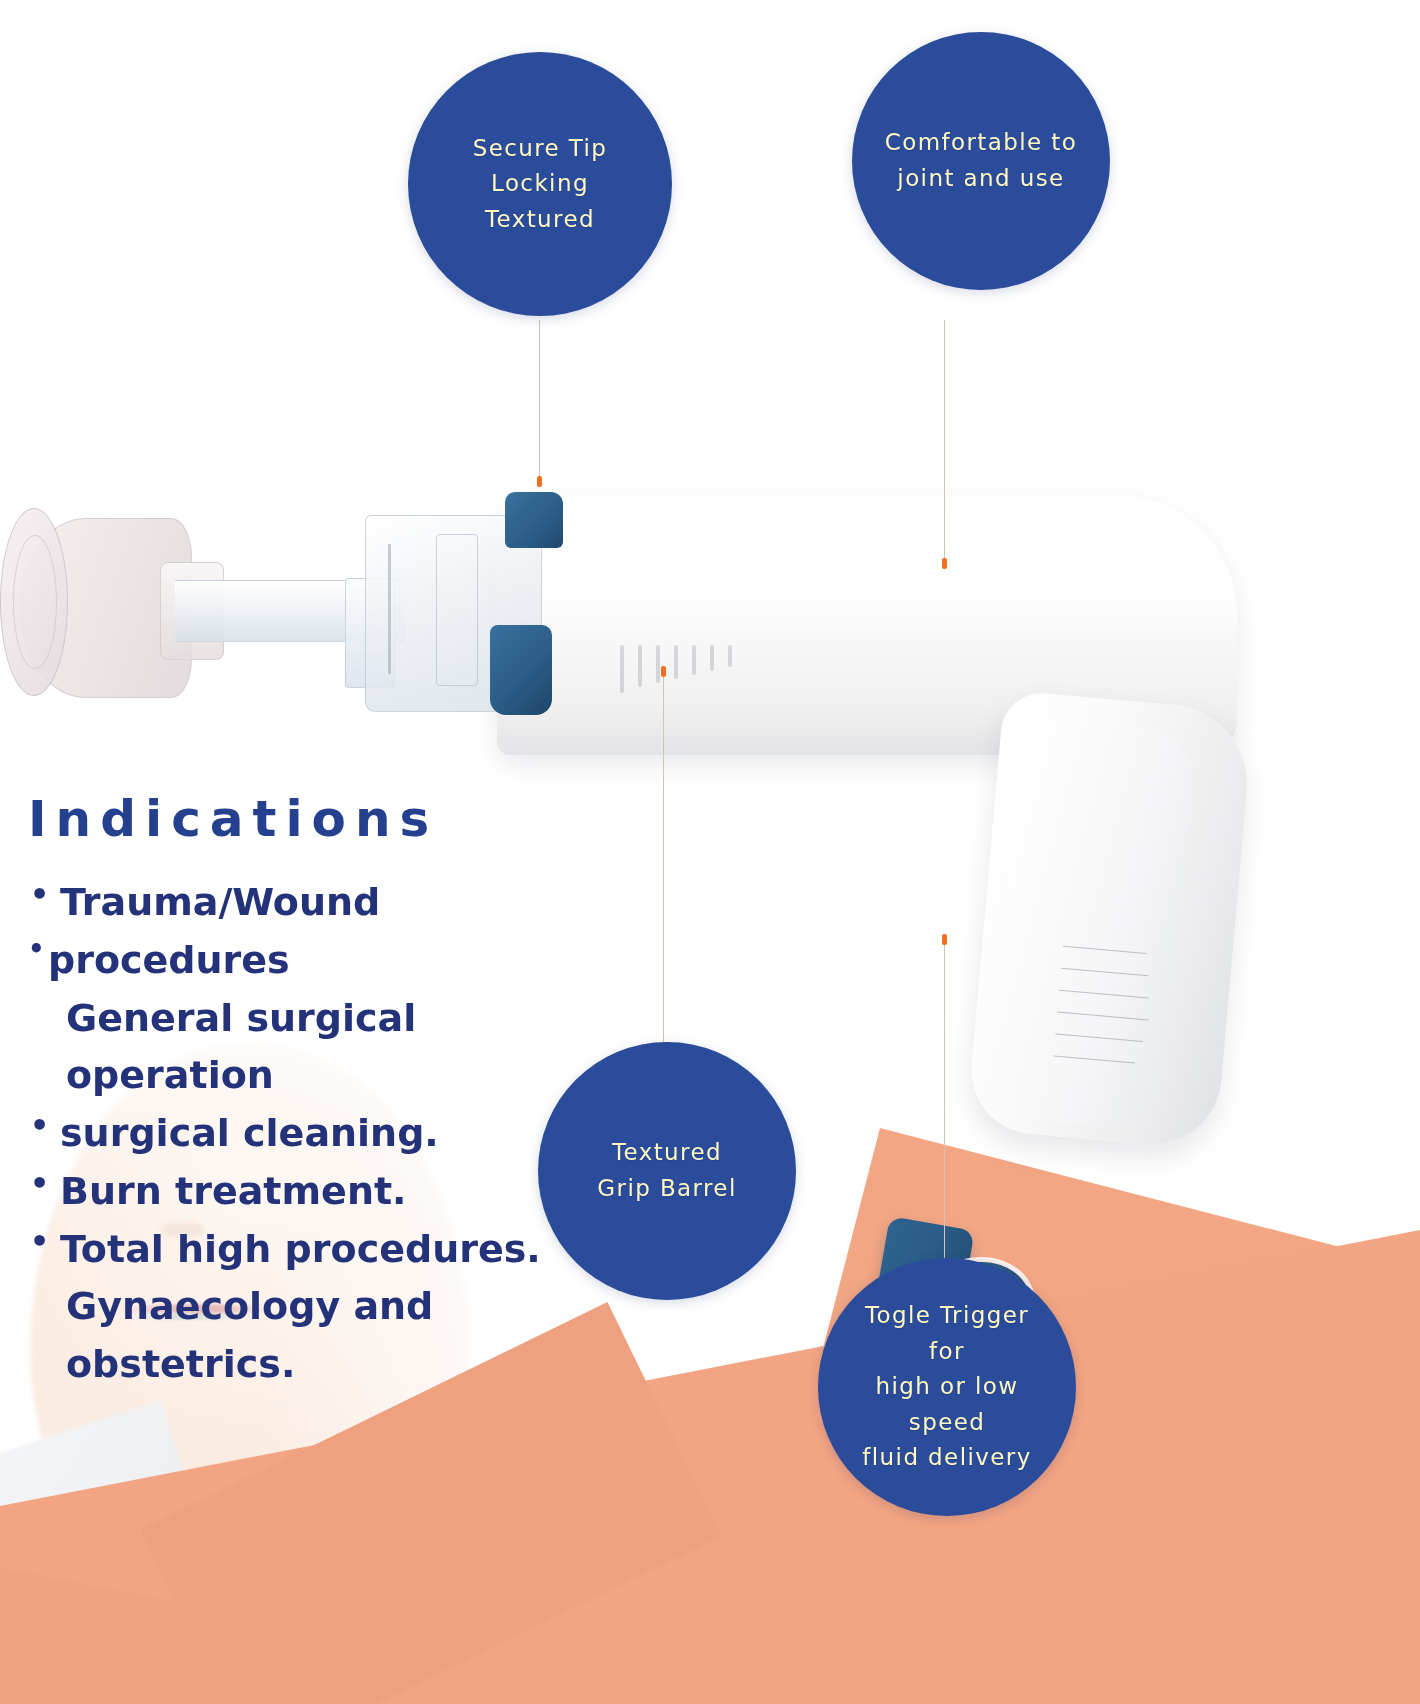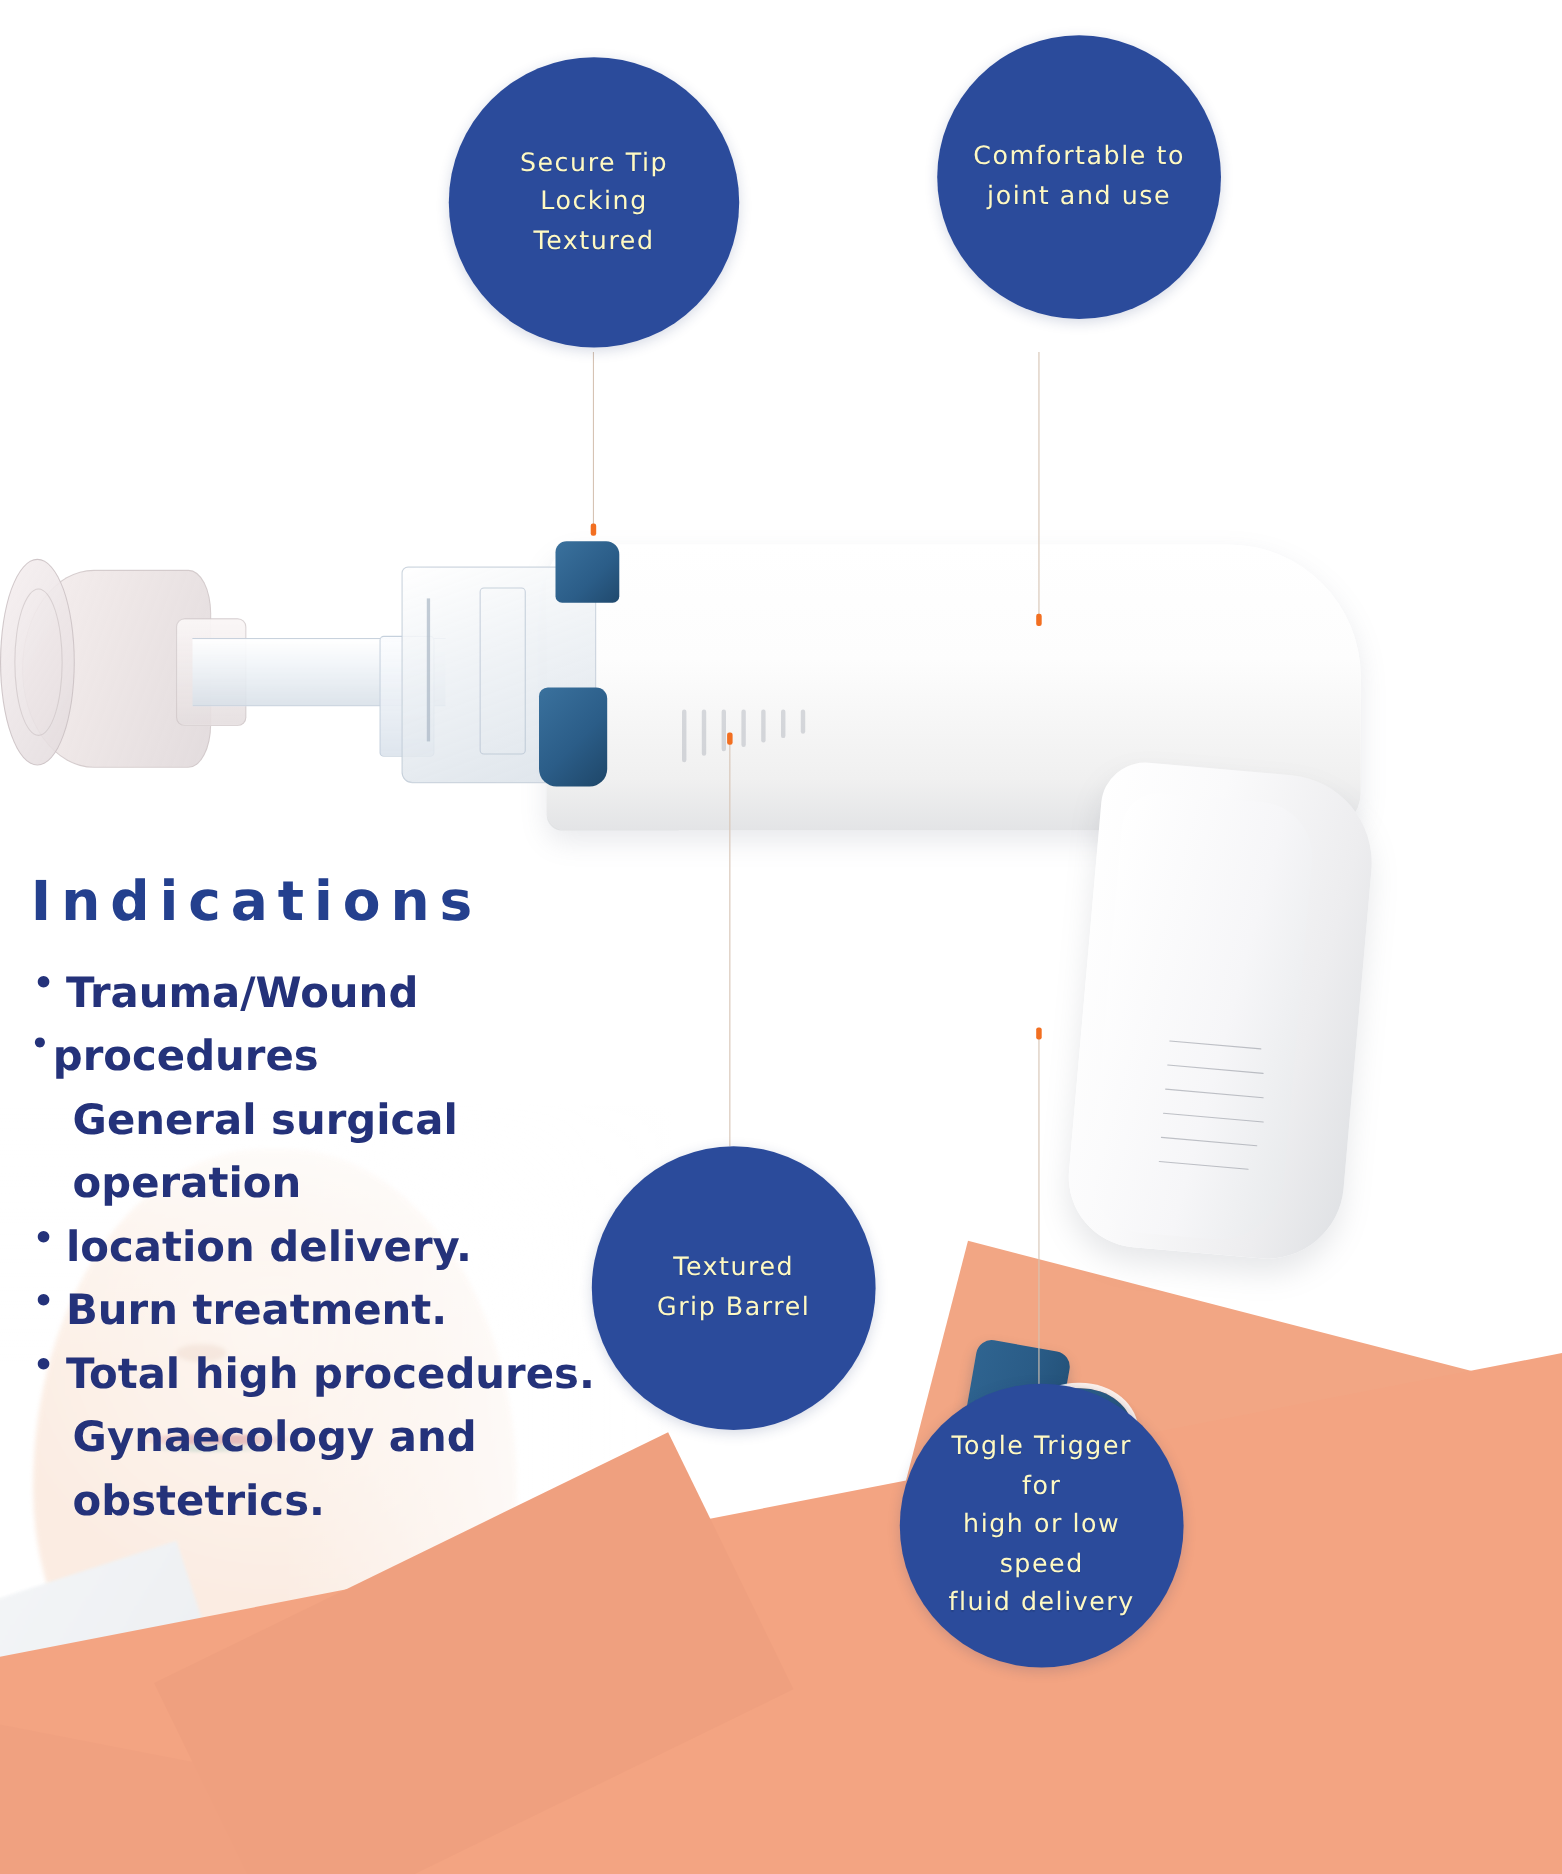--- a/index.html
+++ b/index.html
@@ -581,20 +581,20 @@
       <span>Grip Barrel</span>
     </div>
   </div>
 
   <div class="indications">
     <h1 class="ind-title">Indications</h1>
     <ul class="ind-list">
       <li class="bulleted">Trauma/Wound</li>
       <li class="tight">procedures</li>
       <li class="nobullet">General surgical operation</li>
-      <li class="bulleted">location delivery.</li>
+      <li class="bulleted">surgical cleaning.</li>
       <li class="bulleted">Burn treatment.</li>
       <li class="bulleted">Total high procedures.</li>
       <li class="nobullet">Gynaecology and obstetrics.</li>
     </ul>
   </div>
 
 </div>
 
 </body></html>

